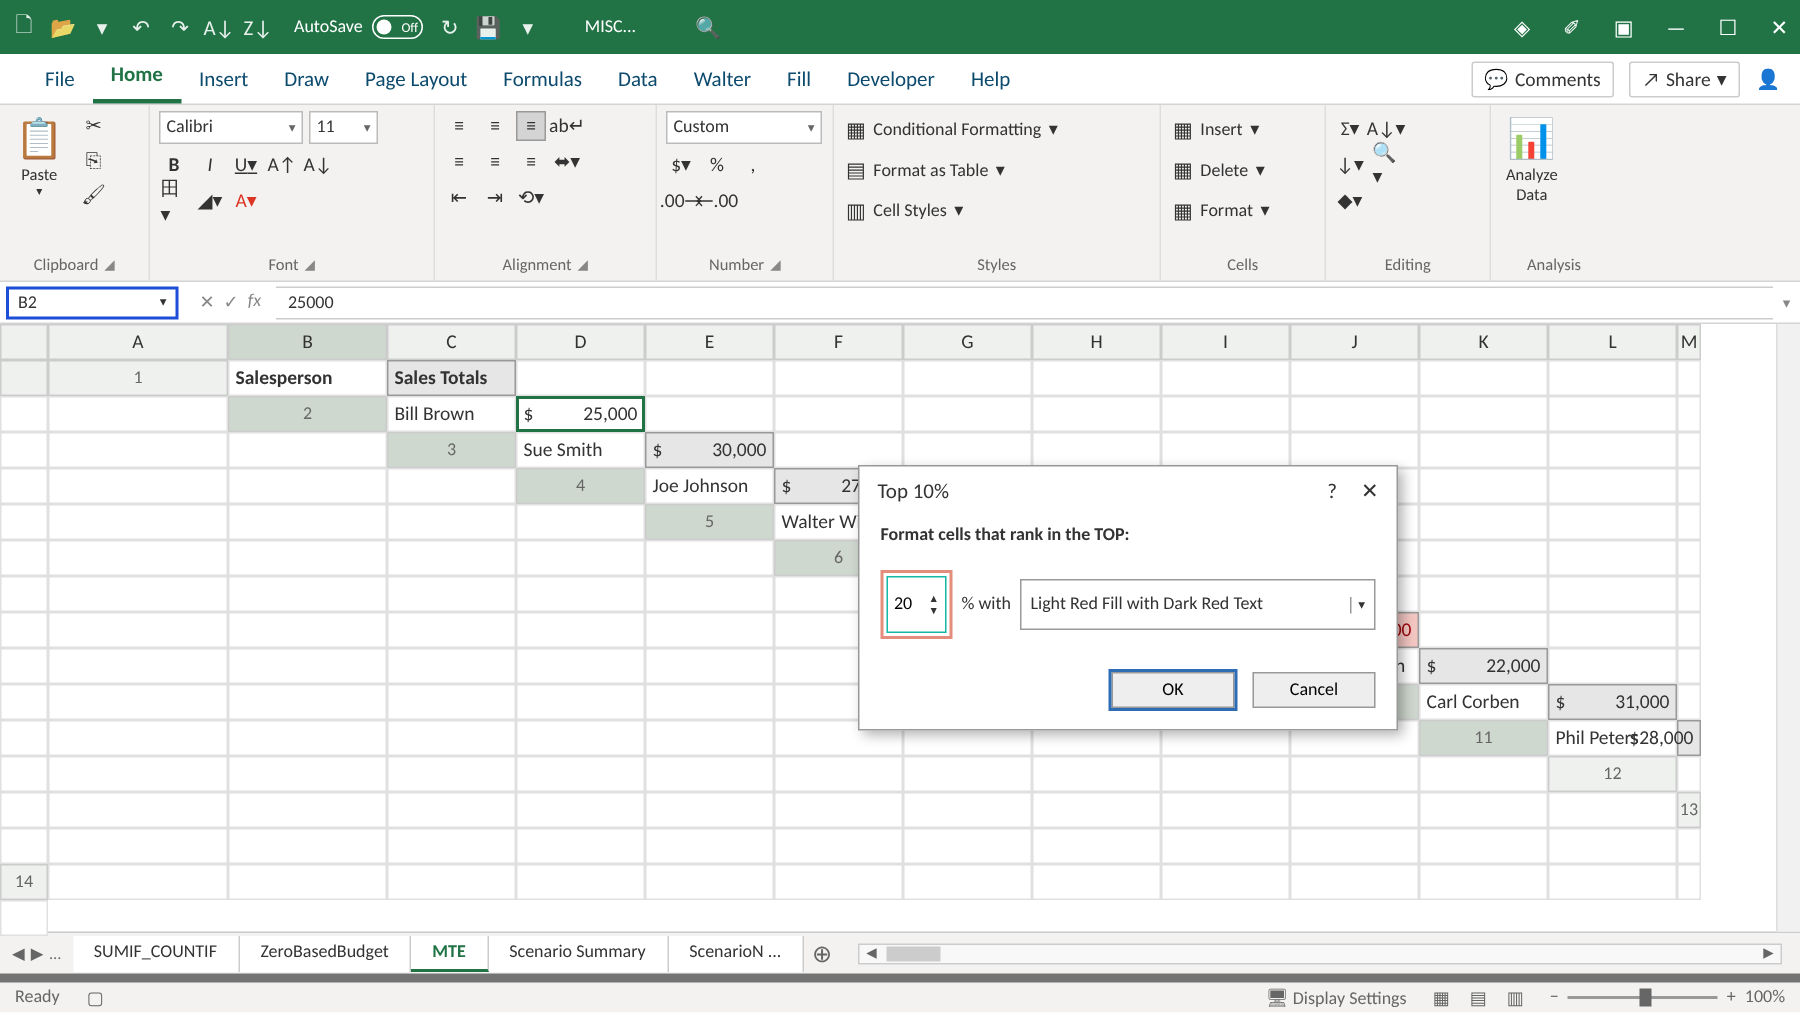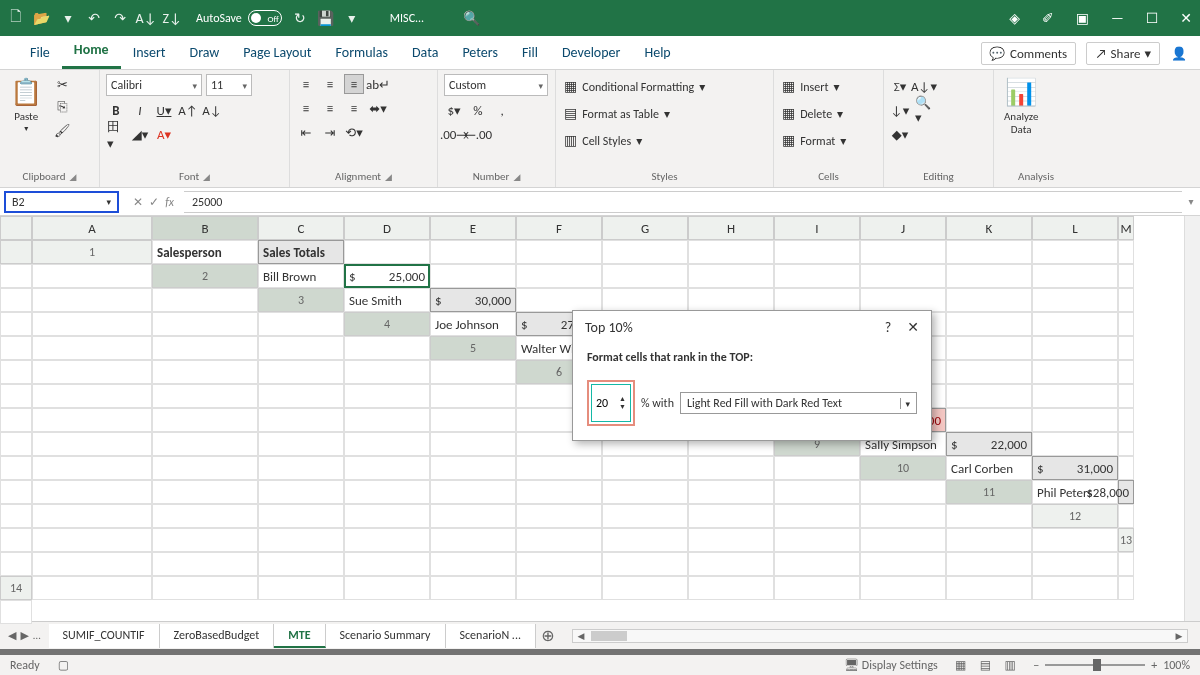--- a/index.html
+++ b/index.html
@@ -92,21 +92,21 @@
 .dialog .dtitle { padding: 8px 12px; display: flex; align-items: center; font-size: 14px; }
 .dialog .dclose { margin-left: auto; display: flex; gap: 16px; }
 .dialog .dclose span { cursor: pointer; font-size: 14px; }
 .dialog .dbody { padding: 6px 14px 14px 14px; }
 .dialog .dbody .label { font-weight: bold; font-size: 12px; margin-bottom: 16px; }
 .dialog .dbody .ctlrow { display: flex; align-items: center; gap: 6px; font-size: 12px; }
 .spinwrap { border: 2px solid #e58d7d; padding: 2px; display: inline-flex; }
 .spinner { border: 1px solid #14b8a6; height: 38px; width: 40px; display: flex; align-items: center; padding: 0 4px; }
 .spinner input { border: none; width: 22px; font-size: 12px; outline: none; }
 .spinbtns { display: flex; flex-direction: column; font-size: 7px; line-height: 8px; margin-left: auto; }
-.formatdd { flex: 1; border: 1px solid #999; height: 22px; display: flex; align-items: center; padding: 4px 6px; font-size: 12px; }
+.formatdd { flex: 1; border: 1px solid #999; height: 22px; display: flex; align-items: center; padding: 16px 6px; font-size: 12px; }
 .formatdd .dd { margin-left: auto; border-left: 1px solid #999; padding-left: 4px; font-size: 9px; }
 .dbtns { display: flex; justify-content: flex-end; gap: 12px; margin-top: 22px; }
 .dbtns button { width: 82px; height: 24px; border: 1px solid #999; background: #eee; font-size: 12px; cursor: pointer; }
 .dbtns button.primary { outline: 2px solid #2e6db4; }
 .vscroll { position: absolute; right: 0; top: 0; width: 16px; bottom: 0; background: #f1f1f1; border-left: 1px solid #ddd; }
 </style>
 </head>
 <body>
 
 <div class="titlebar">
@@ -141,21 +141,21 @@
 </div>
 
 <div class="tabrow">
   <div class="tab">File</div>
   <div class="tab active">Home</div>
   <div class="tab">Insert</div>
   <div class="tab">Draw</div>
   <div class="tab">Page Layout</div>
   <div class="tab">Formulas</div>
   <div class="tab">Data</div>
-  <div class="tab">Peters</div>
+  <div class="tab">Walter</div>
   <div class="tab">Fill</div>
   <div class="tab">Developer</div>
   <div class="tab">Help</div>
   <div class="rightbtns">
     <div class="btn">💬 <span>Comments</span></div>
     <div class="btn">↗ <span>Share</span> ▾</div>
     <span class="share-icon">👤</span>
   </div>
 </div>
 
@@ -592,20 +592,24 @@
               <span>▼</span>
             </span>
         </span>
       </span>
       <span>% with</span>
       <div class="formatdd">
           <span>Light Red Fill with Dark Red Text</span>
           <span class="dd">▾</span>
         </div>
     </div>
+    <div class="dbtns">
+      <button class="primary">OK</button>
+      <button>Cancel</button>
+    </div>
   </div>
 </div>
 
 <div class="sheettabs">
   <div class="sheetnav">
     <span>◀</span>
     <span>▶</span>
     <span>…</span>
   </div>
   <div class="tabset">

